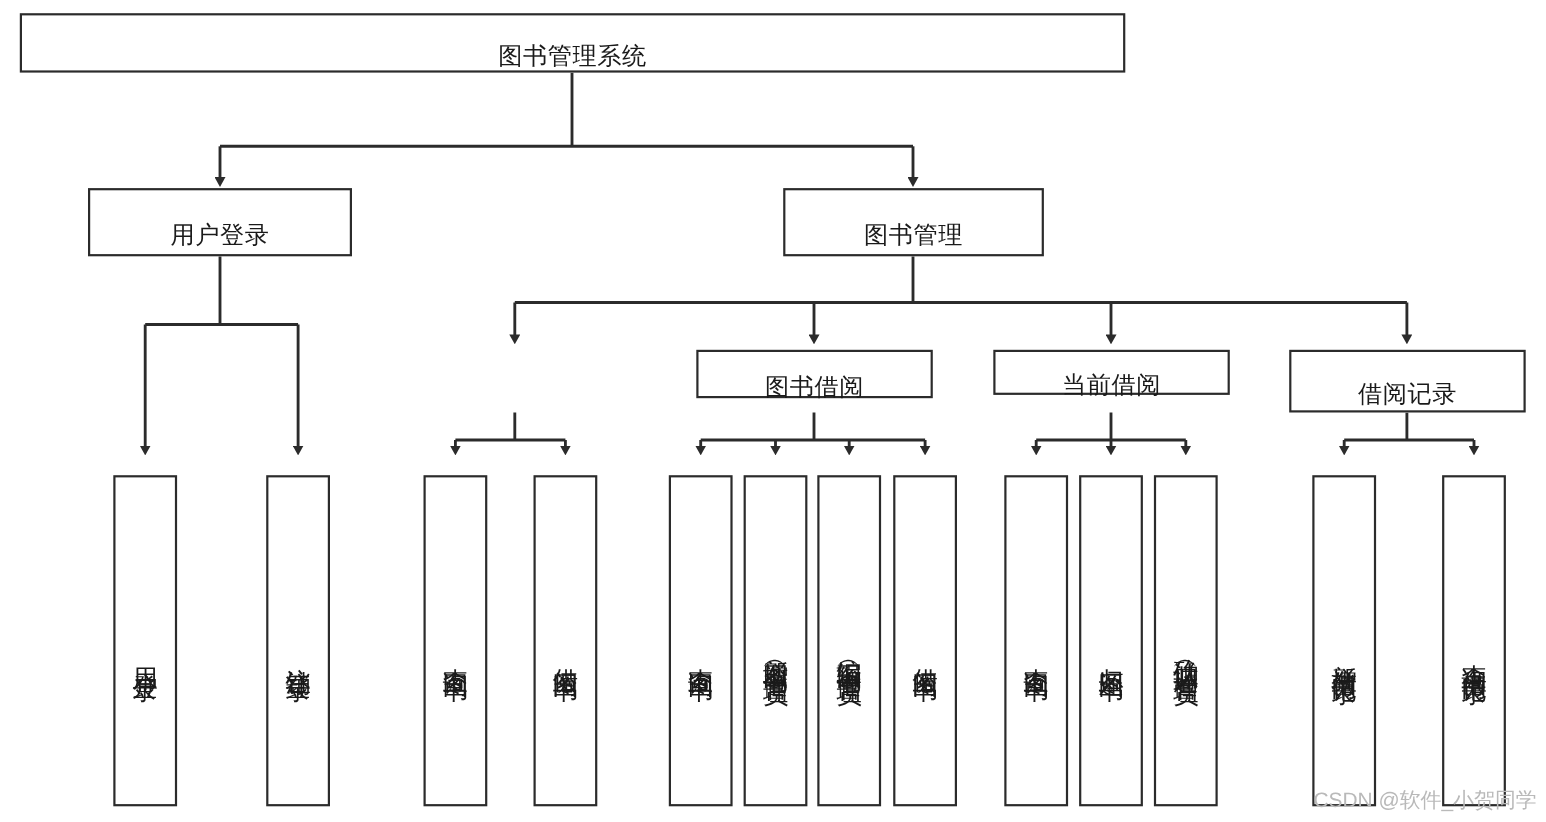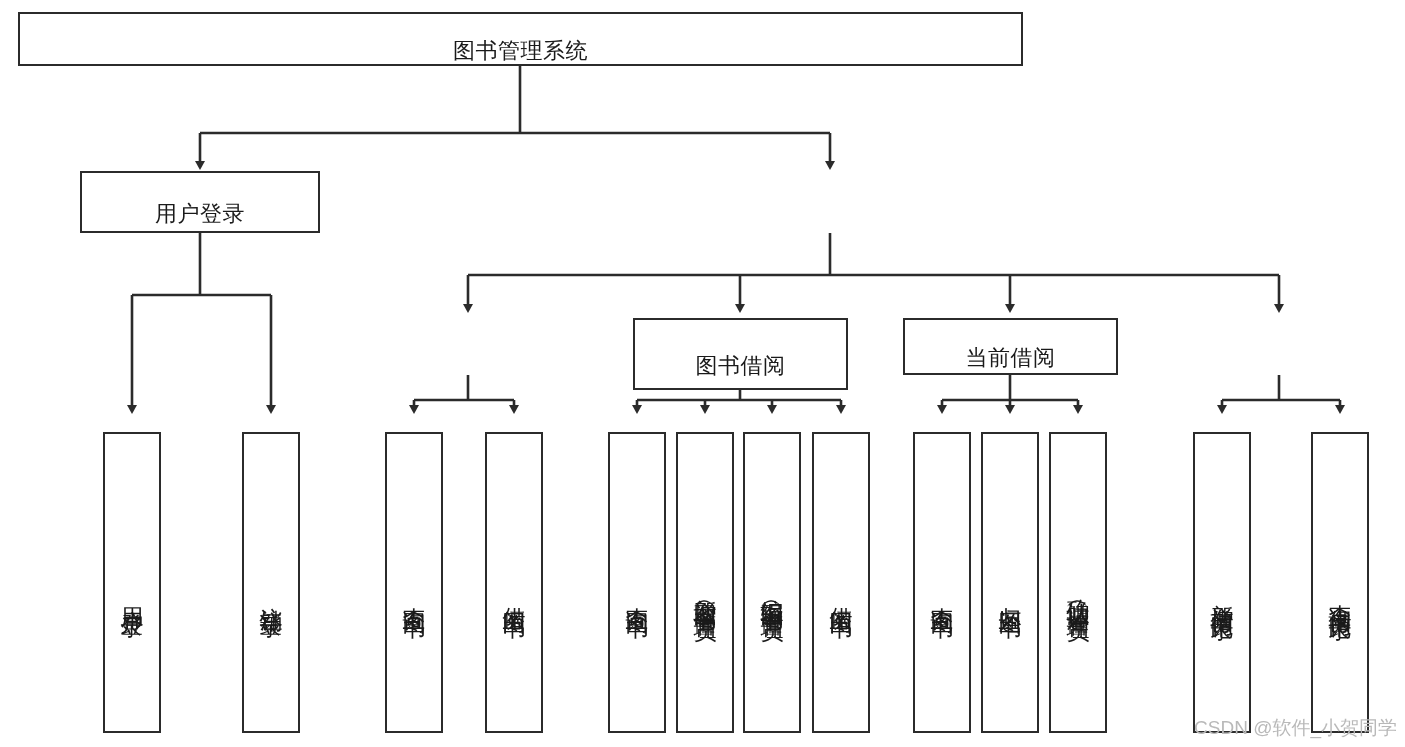--- a/index.html
+++ b/index.html
@@ -125,30 +125,36 @@
   </svg>
 
   <div class="node horiz" style="left:18px; top:12px; width:1005px; height:54px;">
     <span class="label">图书管理系统</span>
   </div>
 
   <div class="node horiz" style="left:80px; top:171px; width:240px; height:62px;">
     <span class="label">用户登录</span>
   </div>
 
-
-
-  <div class="node horiz" style="left:633px; top:318px; width:215px; height:72px;">
+  <div class="node horiz" style="left:712px; top:171px; width:237px; height:62px;">
+    <span class="label">图书管理</span>
+  </div>
+
+
+  <div class="node horiz" style="left:633px; top:318px; width:215px; height:44px;">
     <span class="label">图书借阅</span>
   </div>
 
-  <div class="node horiz" style="left:903px; top:318px; width:215px; height:57px;font-family:Liberation Serif, serif;">
+  <div class="node horiz" style="left:903px; top:318px; width:215px; height:41px;font-family:Liberation Serif, serif;">
     <span class="label">当前借阅</span>
   </div>
 
+  <div class="node horiz" style="left:1172px; top:318px; width:215px; height:57px;">
+    <span class="label">借阅记录</span>
+  </div>
 
   <div class="node vert" style="left:103px; top:432px; width:58px; height:301px;">
     <span class="label">用户登录</span>
   </div>
 
   <div class="node vert" style="left:242px; top:432px; width:58px; height:301px;">
     <span class="label">注销登录</span>
   </div>
 
   <div class="node vert" style="left:385px; top:432px; width:58px; height:301px;">

